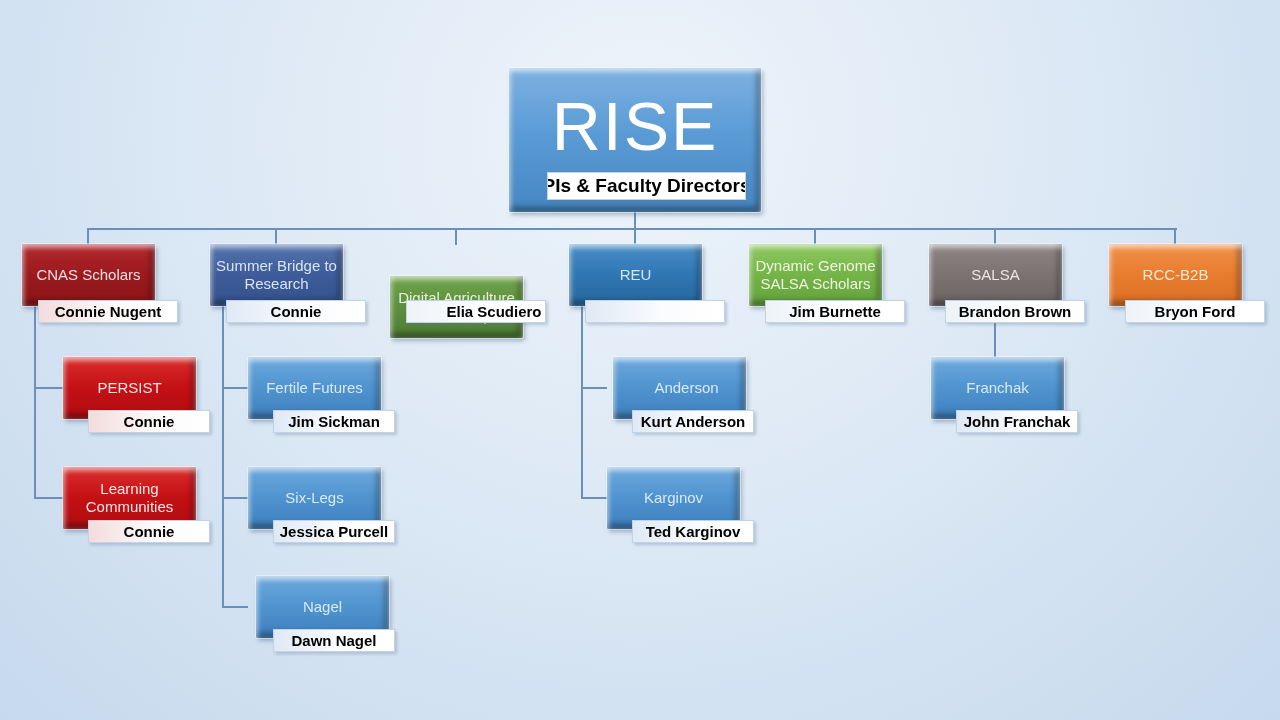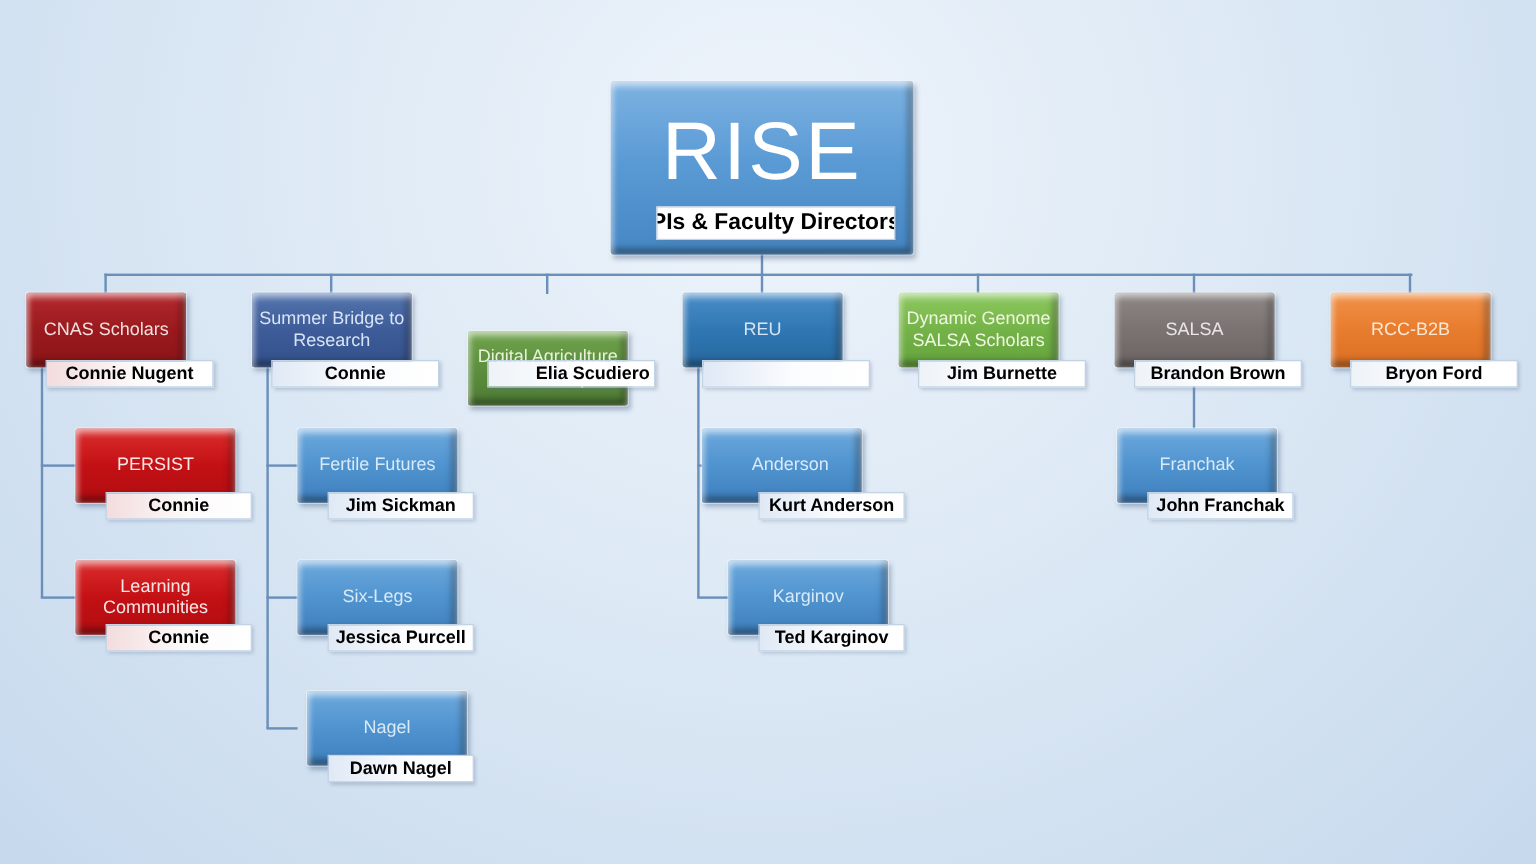--- a/index.html
+++ b/index.html
@@ -167,21 +167,21 @@
     <span>Jessica Purcell</span>
   </div>
 
   <div class="node c-medblue" style="left:256px;top:576px;">
     <span>Nagel</span>
   </div>
   <div class="plabel t-blue" style="left:273px;top:629px;width:122px;">
     <span>Dawn Nagel</span>
   </div>
 
-  <div class="node c-medblue" style="left:585px;top:357px;padding-left:19px;">
+  <div class="node c-medblue" style="left:613px;top:357px;padding-left:19px;">
     <span>Anderson</span>
   </div>
   <div class="plabel t-blue" style="left:632px;top:410px;width:122px;">
     <span>Kurt Anderson</span>
   </div>
 
   <div class="node c-medblue" style="left:607px;top:467px;">
     <span>Karginov</span>
   </div>
   <div class="plabel t-blue" style="left:632px;top:520px;width:122px;">

